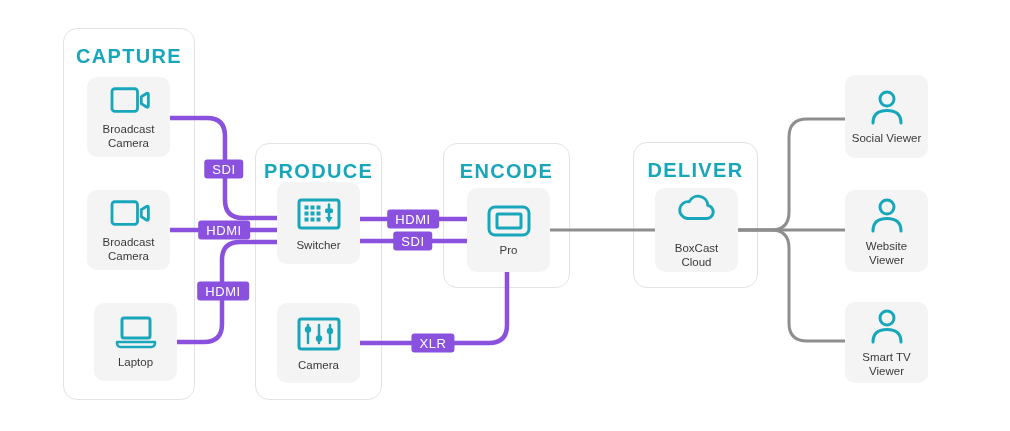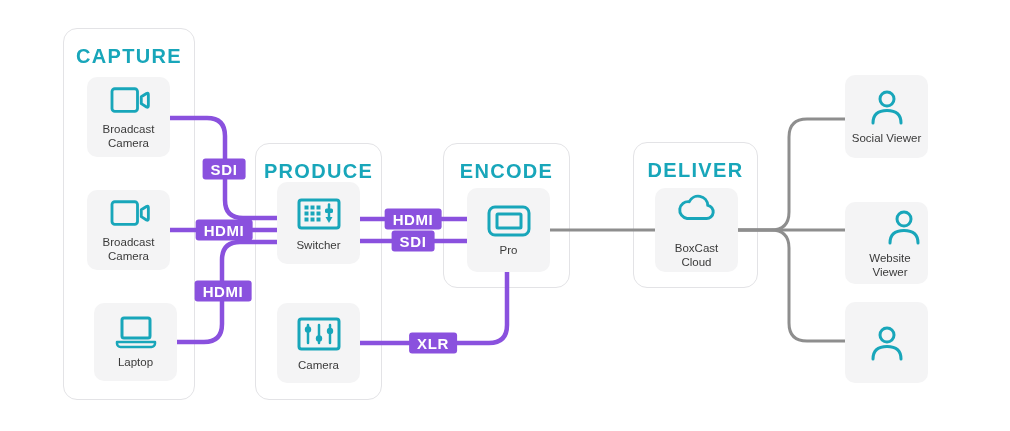--- a/index.html
+++ b/index.html
@@ -33,21 +33,21 @@
   .card .icon svg{display:block;}
   .node-label{
     color:var(--label-text);font-size:11.5px;line-height:1.18;text-align:center;
     max-width:72px;
   }
   svg.wires{position:absolute;left:0;top:0;pointer-events:none;}
   .wire-purple{stroke:var(--purple);stroke-width:4.5;fill:none;}
   .wire-gray{stroke:var(--gray);stroke-width:3;fill:none;}
   .wire-label{
     position:absolute;transform:translate(-50%,-50%);
-    background:var(--purple);color:#fff;font-size:15px;font-weight:bold;
+    background:var(--purple);color:#fff;font-size:13px;font-weight:normal;
     letter-spacing:.6px;padding:3px 8px;border-radius:3px;line-height:1;
   }
   .icon-stroke{stroke:var(--teal);fill:none;stroke-linejoin:round;stroke-linecap:round;}
   .icon-fill{fill:var(--teal);stroke:none;}
 </style>
 </head>
 <body>
 
 <div class="canvas">
 
@@ -177,32 +177,33 @@
   <div class="card" style="left:845px;top:75px;width:83px;height:83px;">
     <span class="icon">
       <svg width="44" height="40" viewBox="0 0 44 40">
         <circle class="icon-stroke" cx="22" cy="12" r="7" stroke-width="3"></circle>
         <path class="icon-stroke" stroke-width="3" d="M 8 36 Q 8 23.5 22 23.5 Q 36 23.5 36 36"></path>
       </svg>
     </span>
     <span class="node-label">Social Viewer</span>
   </div>
 
-  <div class="card" style="left:845px;top:202px;width:83px;height:82px;align-items:flex-end;">
+  <div class="card" style="left:845px;top:190px;width:83px;height:82px;">
     <span class="icon">
       <svg width="44" height="40" viewBox="0 0 44 40">
         <circle class="icon-stroke" cx="22" cy="12" r="7" stroke-width="3"></circle>
         <path class="icon-stroke" stroke-width="3" d="M 8 36 Q 8 23.5 22 23.5 Q 36 23.5 36 36"></path>
       </svg>
     </span>
     <span class="node-label">Website Viewer</span>
   </div>
 
   <div class="card" style="left:845px;top:302px;width:83px;height:81px;">
     <span class="icon">
       <svg width="44" height="40" viewBox="0 0 44 40">
         <circle class="icon-stroke" cx="22" cy="12" r="7" stroke-width="3"></circle>
         <path class="icon-stroke" stroke-width="3" d="M 8 36 Q 8 23.5 22 23.5 Q 36 23.5 36 36"></path>
       </svg>
     </span>
+    <span class="node-label">Smart TV Viewer</span>
   </div>
 
 </div>
 
 </body></html>

